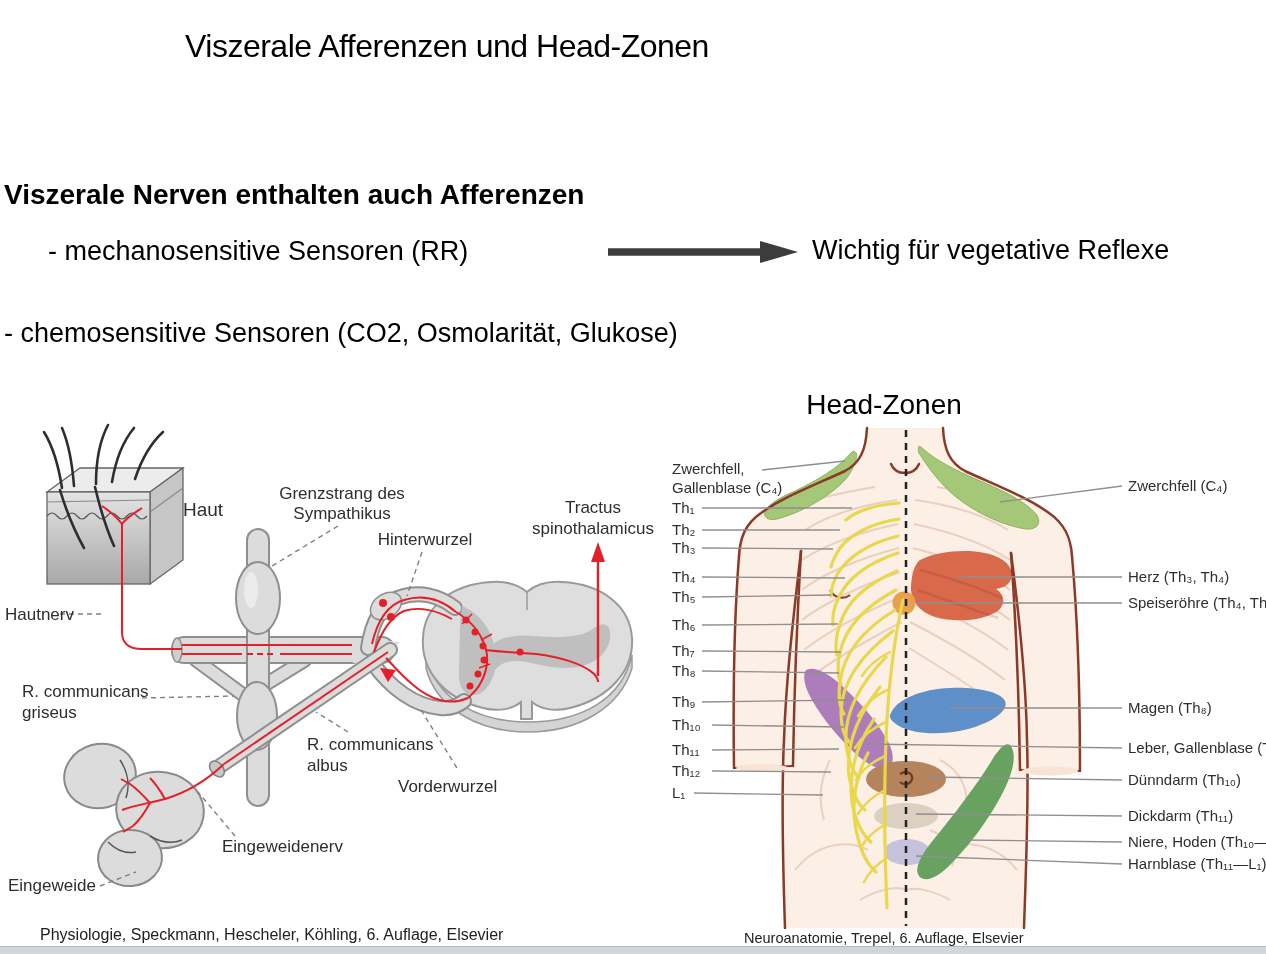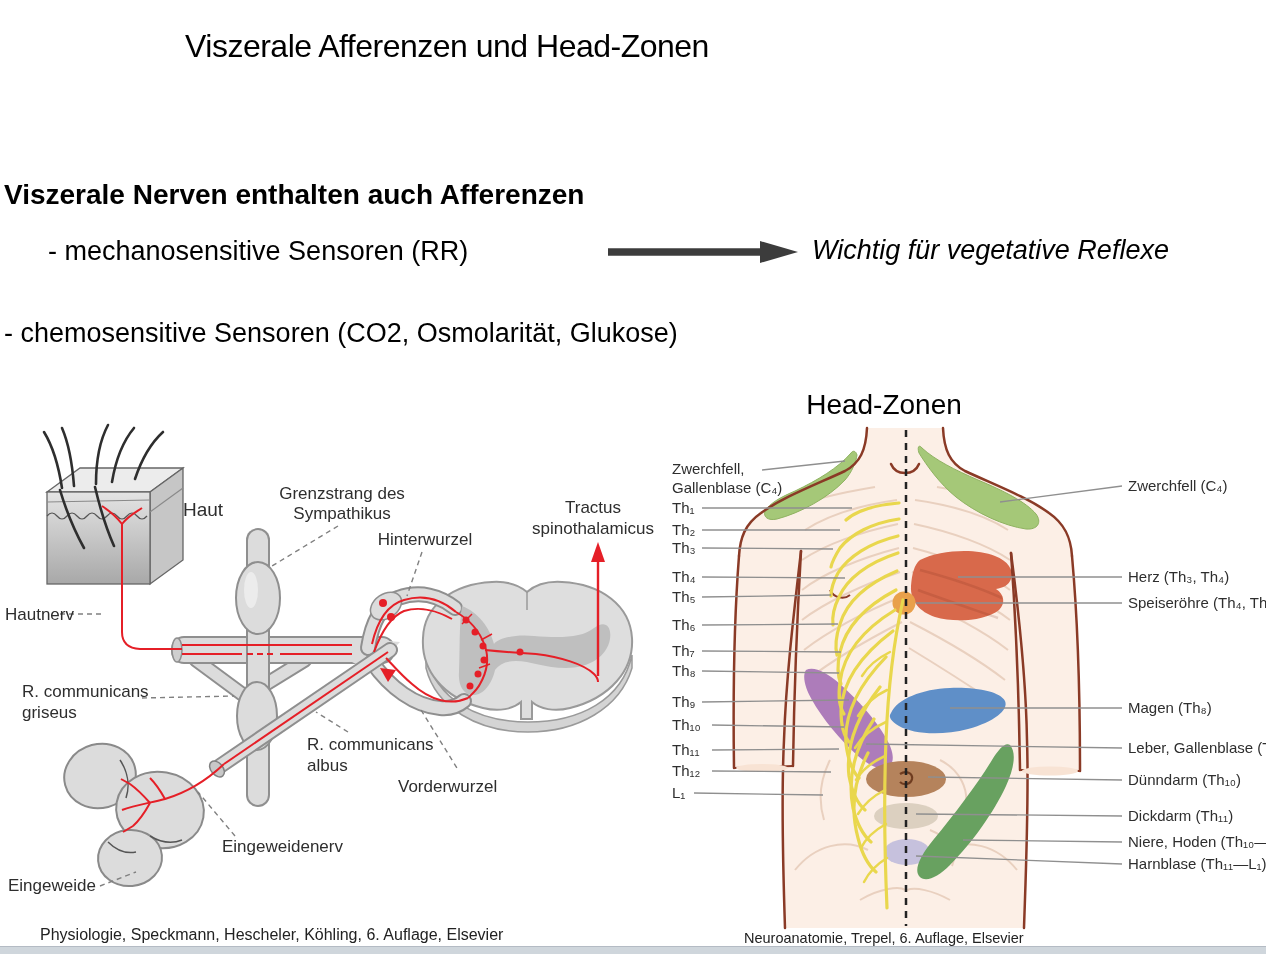--- a/index.html
+++ b/index.html
@@ -3,21 +3,21 @@
 <meta charset="utf-8">
 <style>
   html,body{margin:0;padding:0;background:#fff;}
   #slide{position:relative;width:1266px;height:954px;background:#ffffff;overflow:hidden;
          font-family:"Liberation Sans","DejaVu Sans",sans-serif;color:#000;}
   .abs{position:absolute;}
   #title{left:185px;top:28px;font-size:32px;letter-spacing:-0.5px;white-space:nowrap;}
   #heading{left:4px;top:179px;font-size:28px;font-weight:bold;white-space:nowrap;}
   #bullet1{left:4px;top:236px;font-size:27px;white-space:nowrap;margin-left:44px;}
   #bullet2{left:4px;top:290px;font-size:27px;white-space:nowrap;margin-top:28px;}
-  #arrownote{left:812px;top:235px;font-size:27px;white-space:nowrap;font-style:italic;}
+  #arrownote{left:812px;top:235px;font-size:27px;white-space:nowrap;}
   #arrowsvg{left:602px;top:234px;}
   #bottombar{left:0;bottom:0;width:1266px;height:7px;background:#cfd6dc;border-top:1px solid #b4bbc4;}
   svg text{font-family:"Liberation Sans","DejaVu Sans",sans-serif;fill:#2e2e2e;}
   .figlbl{font-size:17px;}
   .biglbl{font-size:19px;}
   .derm{font-size:15px;}
   .org{font-size:15px;}
   .cite{font-size:16px;fill:#222;}
   .cite2{font-size:14.5px;fill:#222;}
   .hz{font-size:28px;fill:#000;}

